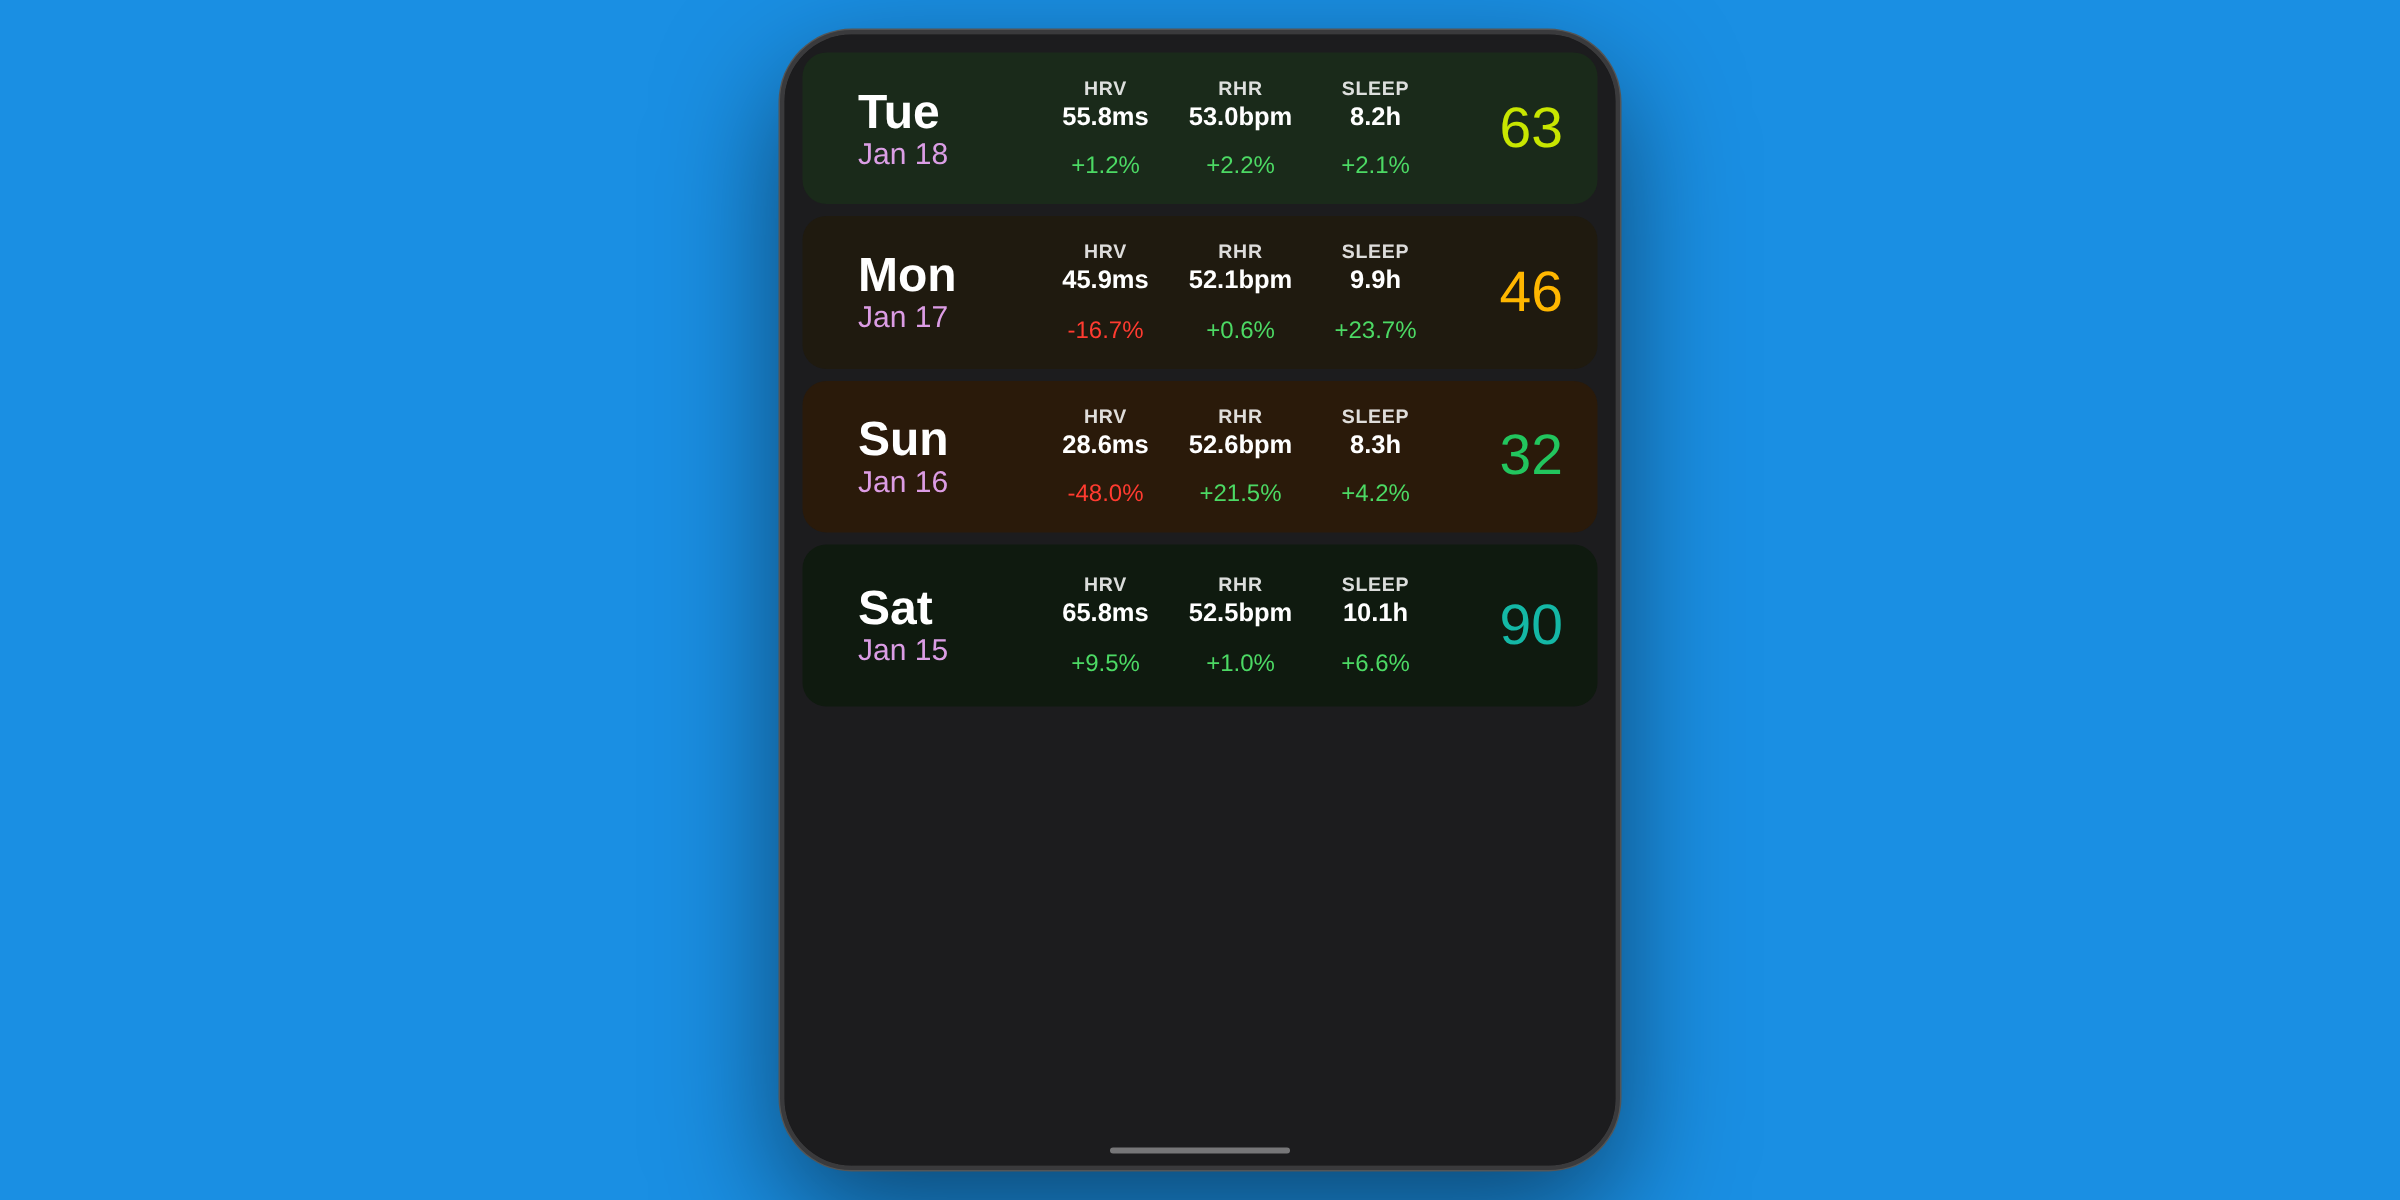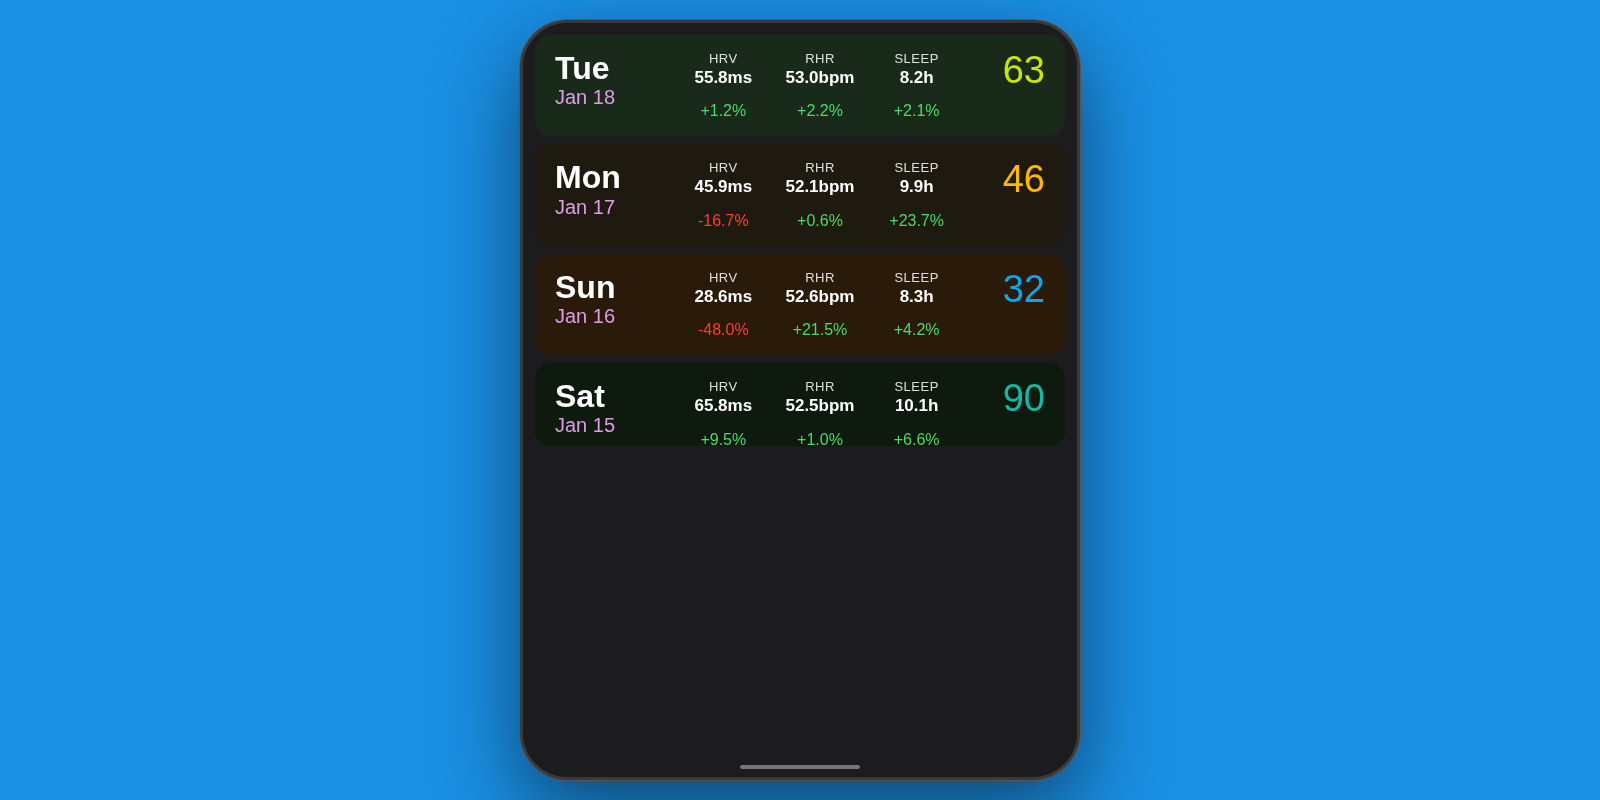--- a/index.html
+++ b/index.html
@@ -34,23 +34,23 @@
       background: #1c1c1e;
       overflow: hidden;
       display: flex;
       flex-direction: column;
       padding: 8px 0 0 0;
     }
 
     .day-card {
       margin: 4px 12px;
       border-radius: 16px;
-      padding: 16px 20px;
-      display: flex;
-      align-items: flex-start;
+      padding: 16px 37px;
+      display: flex;
+      align-items: center;
       gap: 0;
       flex-shrink: 0;
     }
 
     .day-card-0 { background: #1a2a1a; } 
     .day-card-1 { background: #1f1a0f; } 
     .day-card-2 { background: #2a1a0a; } 
     .day-card-3 { background: #0f1a0f; } 
 
     .date-section {
@@ -81,21 +81,21 @@
 
     .metric-col {
       display: flex;
       flex-direction: column;
       align-items: center;
       min-width: 90px;
     }
 
     .metric-label {
       font-size: 13px;
-      font-weight: 400;
+      font-weight: 700;
       color: #ffffff;
       opacity: 0.85;
       letter-spacing: 0.5px;
       text-transform: uppercase;
       margin-bottom: 2px;
     }
 
     .metric-value {
       font-size: 17px;
       font-weight: 600;
@@ -121,21 +121,21 @@
     }
 
     .score {
       font-size: 38px;
       font-weight: 400;
       line-height: 1;
     }
 
     .score-yellow-green { color: #c8e600; }
     .score-yellow { color: #ffb700; }
-    .score-orange { color: #0ea5e9; }
+    .score-orange { color: #22c55e; }
     .score-green { color: #14b8a6; }
 
     
     .phone-btn-left {
       position: absolute;
       left: -5px;
       top: 160px;
       width: 4px;
       height: 35px;
       background: #3a3a3c;
@@ -271,21 +271,21 @@
           <span class="metric-label">SLEEP</span>
           <span class="metric-value">8.3h</span>
           <span class="metric-change positive">+4.2%</span>
         </div>
       </div>
       <div class="score-section">
         <span class="score score-orange">32</span>
       </div>
     </div>
 
-    <div class="day-card day-card-3" style="overflow:hidden; height:83px;">
+    <div class="day-card day-card-3" style="overflow:hidden; height:108px;">
       <div class="date-section">
         <div class="day-name">Sat</div>
         <div class="date-label">Jan 15</div>
       </div>
       <div class="metrics-section">
         <div class="metric-col">
           <span class="metric-label">HRV</span>
           <span class="metric-value">65.8ms</span>
           <span class="metric-change positive">+9.5%</span>
         </div>

